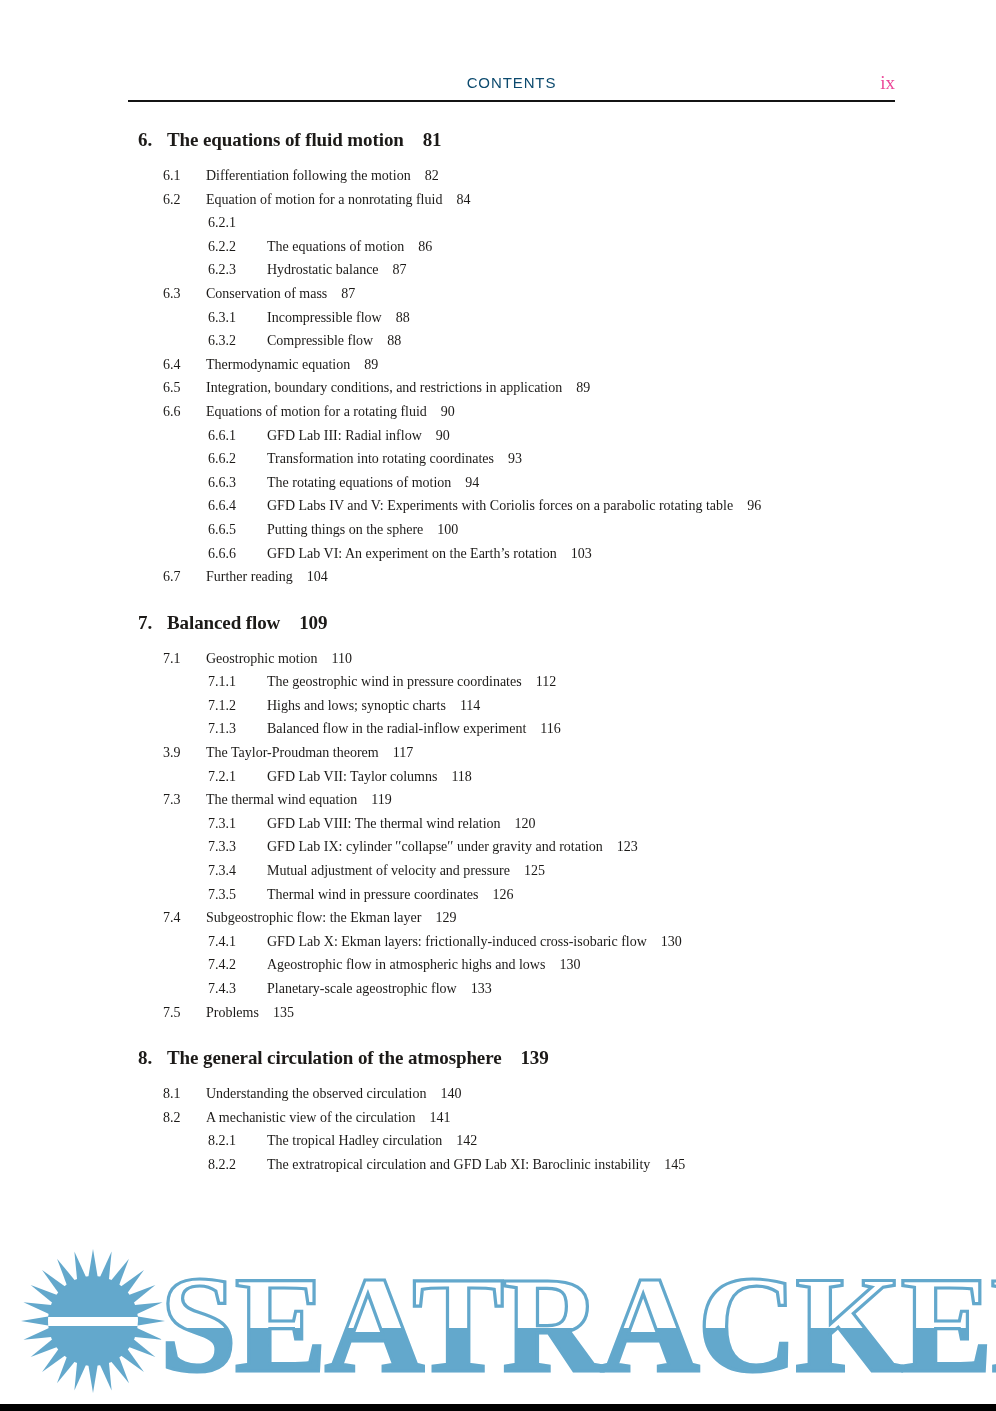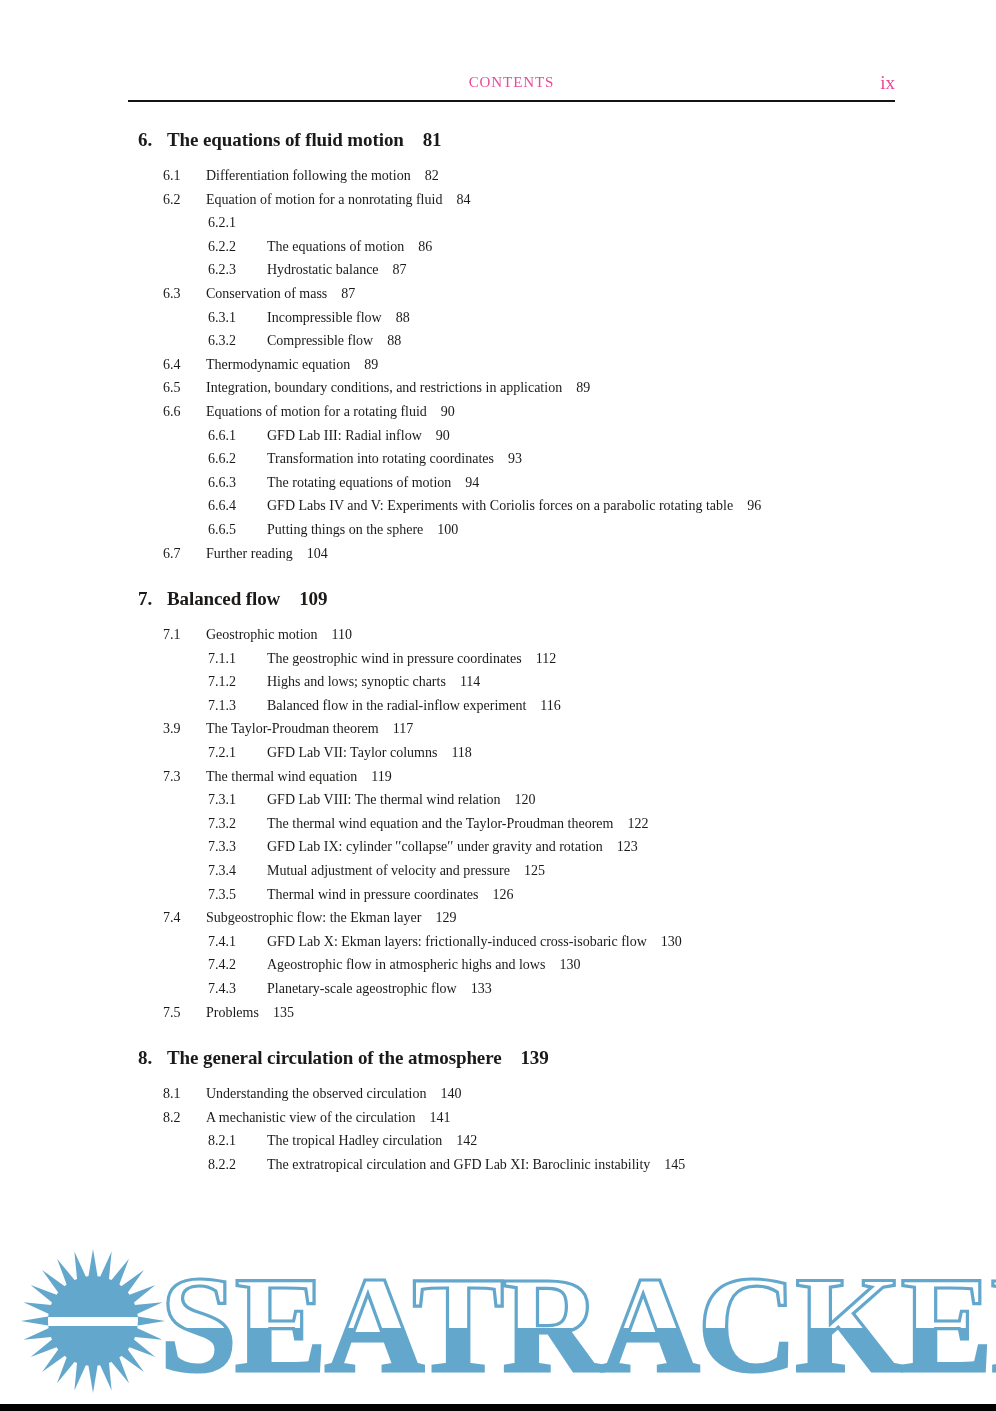--- a/index.html
+++ b/index.html
@@ -28,23 +28,23 @@
     height: 30px;
   }
   #header-title {
     position: absolute;
     left: 0;
     top: 0;
     width: 100%;
     text-align: center;
     font-size: 15px;
     letter-spacing: 0.9px;
-    color: #ec4899;
+    color: #0c4a6e;
     font-variant: small-caps;
-    font-family: Liberation Serif, serif;
+    font-family: Liberation Sans, sans-serif;
   }
   #header-folio {
     position: absolute;
     right: 0;
     top: -2px;
     font-size: 19px;
     color: #ec4899;
     font-family: "Liberation Serif", "DejaVu Serif", serif;
   }
   #header-rule {
@@ -204,20 +204,24 @@
         <span class="body"><span class="ttl">The rotating equations of motion</span> <span class="pg">94</span></span>
       </div>
       <div class="entry subsection">
         <span class="num">6.6.4</span>
         <span class="body"><span class="ttl">GFD Labs IV and V: Experiments with Coriolis forces on a parabolic rotating table</span> <span class="pg">96</span></span>
       </div>
       <div class="entry subsection">
         <span class="num">6.6.5</span>
         <span class="body"><span class="ttl">Putting things on the sphere</span> <span class="pg">100</span></span>
       </div>
+      <div class="entry subsection">
+        <span class="num">6.6.6</span>
+        <span class="body"><span class="ttl">GFD Lab VI: An experiment on the Earth’s rotation</span> <span class="pg">103</span></span>
+      </div>
       <div class="entry section">
         <span class="num">6.7</span>
         <span class="body"><span class="ttl">Further reading</span> <span class="pg">104</span></span>
       </div>
       <div class="chapter-gap"></div>
       <div class="entry chapter">
         <span class="num">7.</span>
         <span class="body"><span class="ttl">Balanced flow</span> <span class="pg">109</span></span>
       </div>
       <div class="spacer-after-chapter"></div>
@@ -245,24 +249,20 @@
         <span class="num">7.2.1</span>
         <span class="body"><span class="ttl">GFD Lab VII: Taylor columns</span> <span class="pg">118</span></span>
       </div>
       <div class="entry section">
         <span class="num">7.3</span>
         <span class="body"><span class="ttl">The thermal wind equation</span> <span class="pg">119</span></span>
       </div>
       <div class="entry subsection">
         <span class="num">7.3.1</span>
         <span class="body"><span class="ttl">GFD Lab VIII: The thermal wind relation</span> <span class="pg">120</span></span>
-      </div>
-      <div class="entry subsection">
-        <span class="num">7.3.2</span>
-        <span class="body"><span class="ttl">The thermal wind equation and the Taylor-Proudman theorem</span> <span class="pg">122</span></span>
       </div>
       <div class="entry subsection">
         <span class="num">7.3.3</span>
         <span class="body"><span class="ttl">GFD Lab IX: cylinder ′′collapse′′ under gravity and rotation</span> <span class="pg">123</span></span>
       </div>
       <div class="entry subsection">
         <span class="num">7.3.4</span>
         <span class="body"><span class="ttl">Mutual adjustment of velocity and pressure</span> <span class="pg">125</span></span>
       </div>
       <div class="entry subsection">

